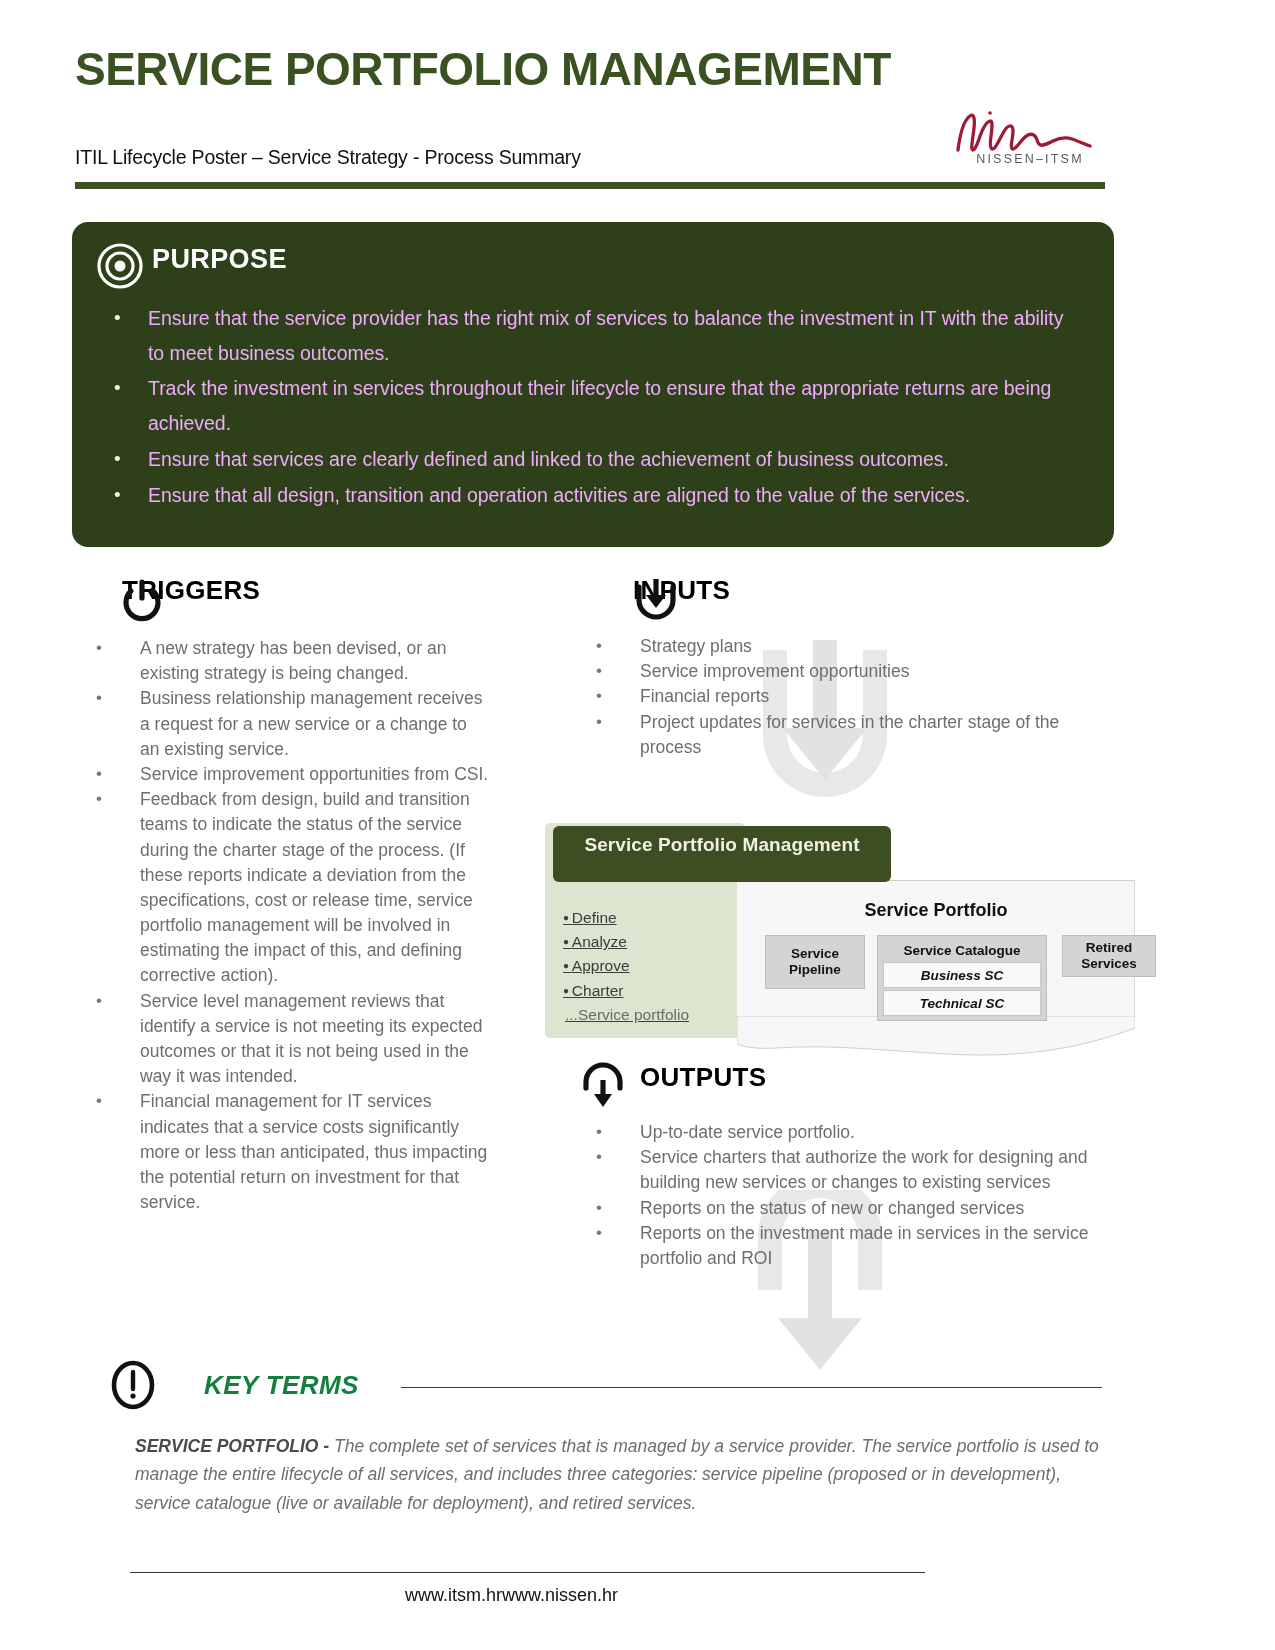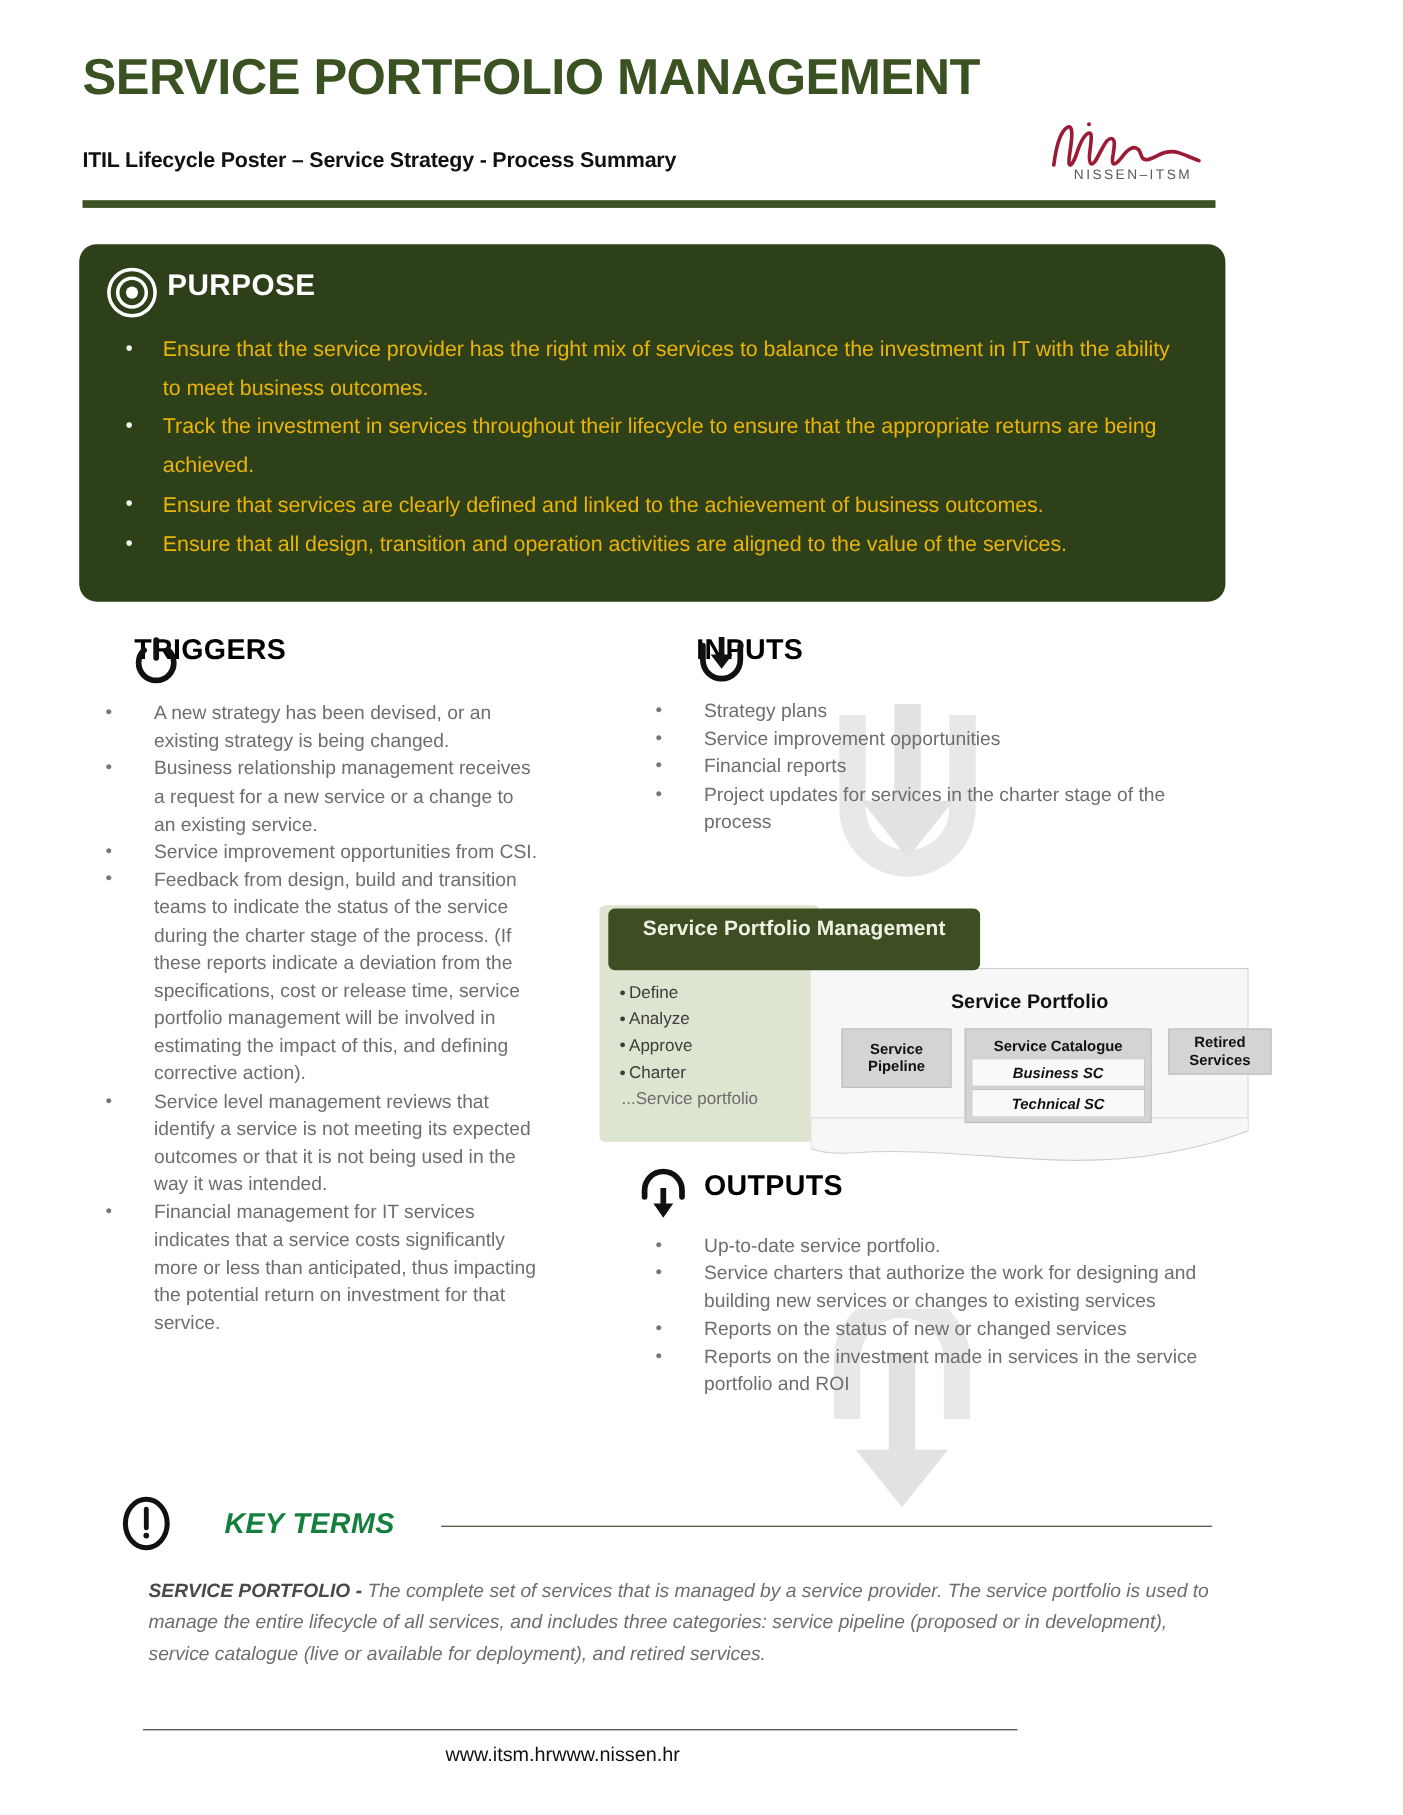--- a/index.html
+++ b/index.html
@@ -23,23 +23,23 @@
     font-size: 46px;
     font-weight: bold;
     color: #3A5221;
     letter-spacing: -0.5px;
     line-height: 1.05;
     margin: 0;
     white-space: nowrap;
   }
   .subtitle {
     font-size: 19.5px;
-    font-weight: bold;
+    font-weight: normal;
     color: #111;
-    margin-top: 42px;
+    margin-top: 53px;
     letter-spacing: -0.2px;
   }
   .header-rule {
     position: absolute;
     left: 75px; top: 182px;
     width: 1030px; height: 7px;
     background: #3D5225;
   }
 
   
@@ -76,21 +76,21 @@
   }
   .purpose-list {
     margin: 26px 0 0 0;
     padding: 0 30px 0 76px;
     list-style: none;
   }
   .purpose-list li {
     position: relative;
     font-size: 19.5px;
     line-height: 1.78;
-    color: #eab308;
+    color: #f0abfc;
     margin-bottom: 1px;
     letter-spacing: -0.05px;
   }
   .purpose-list li::before {
     content: "\2022";
     position: absolute;
     left: -34px;
     font-size: 19px;
     color: #f2f4ee;
   }
@@ -160,26 +160,27 @@
     color: #F1F0E4;
     font-size: 19px;
     font-weight: bold;
     text-align: center;
     line-height: 1.22;
     padding-top: 7px;
     letter-spacing: 0.1px;
     z-index: 3;
   }
   .spm-body {
-    position: absolute; left: 8px; top: 73px;
+    position: absolute; left: 8px; top: 88px;
     width: 178px;
     font-size: 15.5px;
     color: #3c3c3c;
     line-height: 1.56;
     z-index: 2;
+    text-decoration: underline;
   }
   .spm-body div { padding-left: 10px; }
   .spm-body .dot::before { content: "\25CF  "; font-size: 10px; vertical-align: 2px; }
   .spm-body .dots { color: #6b6b6b; padding-left: 12px; }
 
   
   .paper {
     position: absolute; left: 192px; top: 62px;
     width: 398px; height: 165px;
     z-index: 1;

